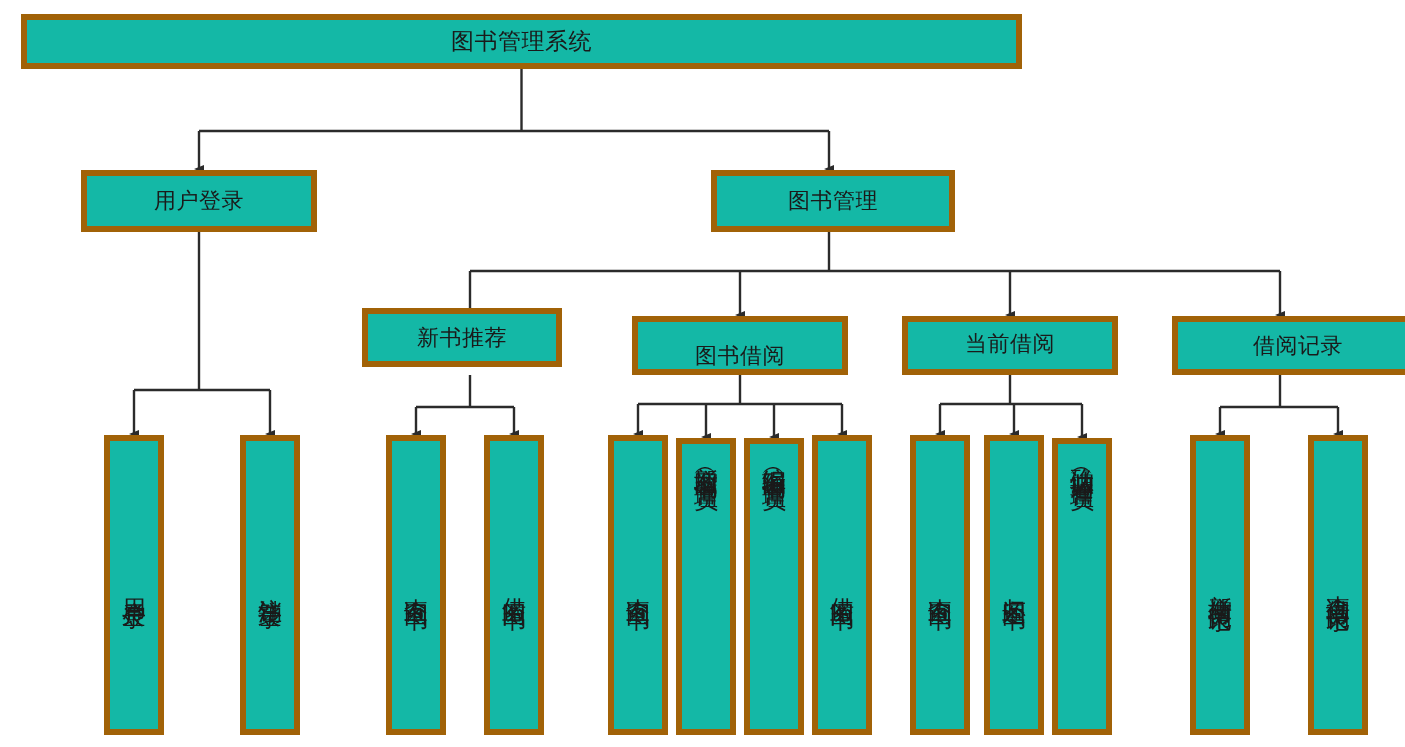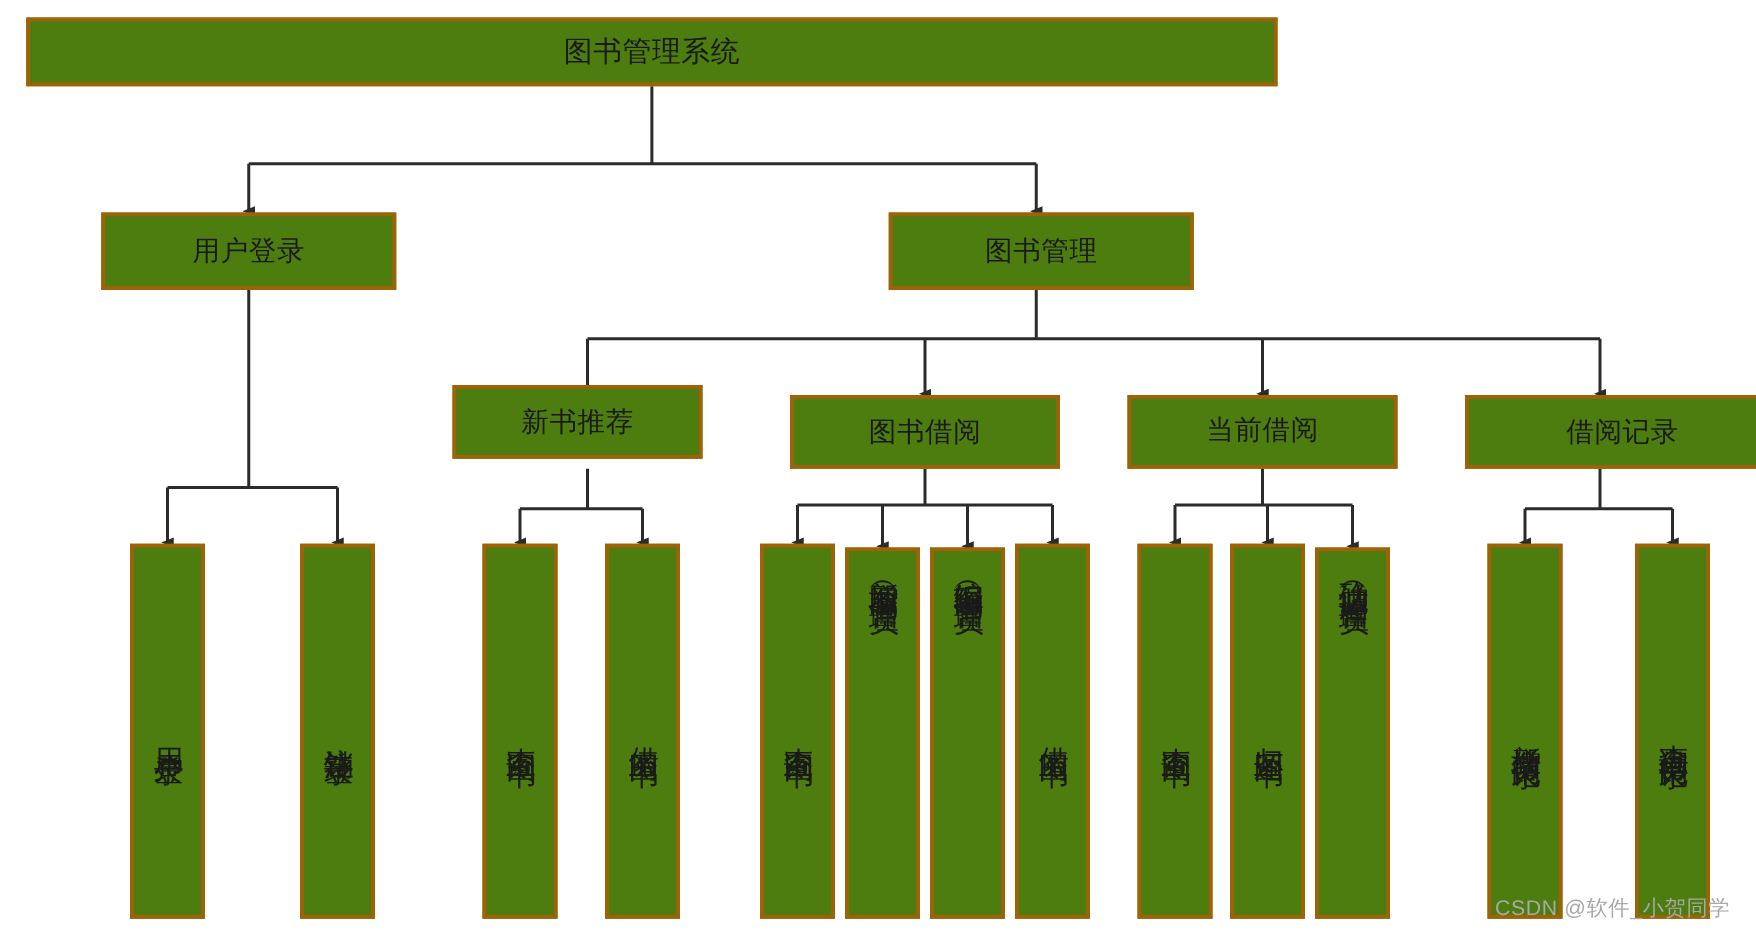--- a/index.html
+++ b/index.html
@@ -21,22 +21,22 @@
   svg.diagram {
     position: absolute;
     left: 0;
     top: 0;
     width: 1405px;
     height: 747px;
   }
   .node-box {
     position: absolute;
     box-sizing: border-box;
-    background: #4d7c0f;
-    border: 3px solid #a16207;
+    background: #14b8a6;
+    border: 6px solid #a16207;
     display: flex;
     align-items: center;
     justify-content: center;
     overflow: hidden;
   }
   .node-label {
     color: #1a1a1a;
     line-height: 1.18;
     text-align: center;
     white-space: nowrap;
@@ -124,21 +124,21 @@
       </div>
       <div class="node-box horizontal" style="left: 81px; top: 170px; width: 236px; height: 62px;">
         <span class="node-label">用户登录</span>
       </div>
       <div class="node-box horizontal" style="left: 711px; top: 170px; width: 244px; height: 62px;">
         <span class="node-label">图书管理</span>
       </div>
       <div class="node-box horizontal" style="left: 362px; top: 308px; width: 200px; height: 59px;">
         <span class="node-label">新书推荐</span>
       </div>
-      <div class="node-box horizontal" style="left: 632px; top: 316px; width: 216px; height: 59px;">
+      <div class="node-box horizontal" style="left: 632px; top: 316px; width: 216px; height: 59px; align-items: flex-end;">
         <span class="node-label">图书借阅</span>
       </div>
       <div class="node-box horizontal" style="left: 902px; top: 316px; width: 216px; height: 59px; font-family: Liberation Mono, monospace;">
         <span class="node-label">当前借阅</span>
       </div>
       <div class="node-box horizontal" style="left: 1172px; top: 316px; width: 252px; height: 59px; align-items: center;">
         <span class="node-label">借阅记录</span>
       </div>
       <div class="node-box vertical" style="left: 104px; top: 435px; width: 60px; height: 300px;">
         <span class="node-label">用户登录</span>
@@ -174,14 +174,13 @@
         <span class="node-label">确认归还（管理员）</span>
       </div>
       <div class="node-box vertical" style="left: 1190px; top: 435px; width: 60px; height: 300px;">
         <span class="node-label">新增借阅记录</span>
       </div>
       <div class="node-box vertical" style="left: 1308px; top: 435px; width: 60px; height: 300px;">
         <span class="node-label">查询借阅记录</span>
       </div>
     </div>
 
-  <div class="watermark" style="left: 1196px; top: 715px;">CSDN @软件_小贺同学</div>
 </div>
 
 </body></html>

